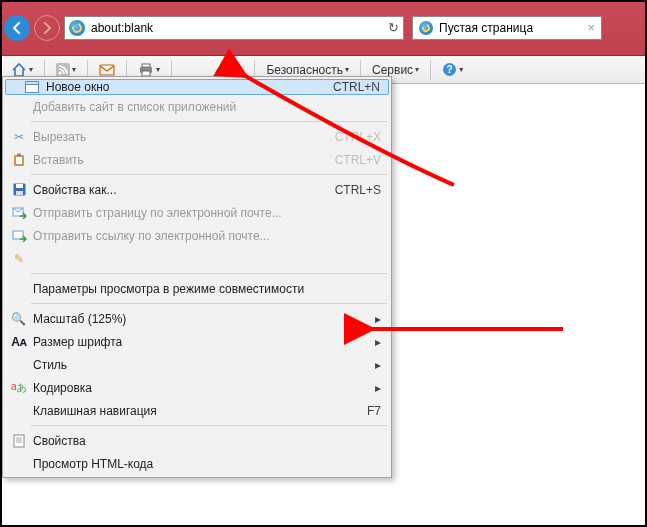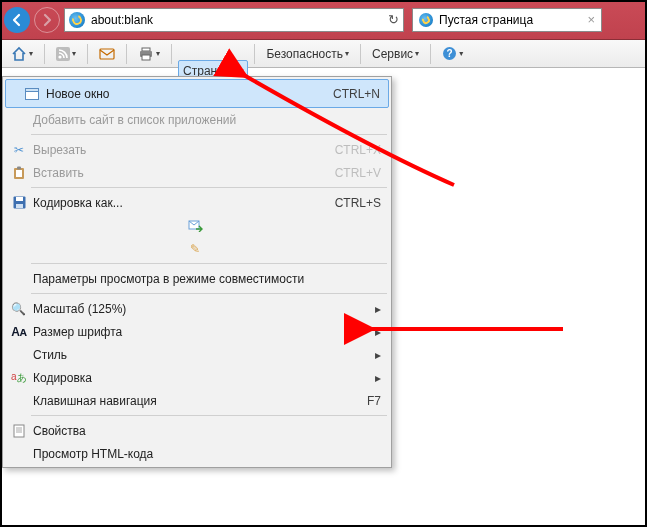--- a/index.html
+++ b/index.html
@@ -1,39 +1,39 @@
 <!DOCTYPE html>
 <html><head>
 <meta charset="utf-8">
 <style>
   * { box-sizing: border-box; margin: 0; padding: 0; }
   body { font-family: "Segoe UI", Tahoma, sans-serif; font-size: 12px; background: #fff; width: 647px; height: 527px; overflow: hidden; position: relative; }
-  .titlebar { background: linear-gradient(#ca4b57,#c0424e); height: 40px; display: flex; align-items: center; padding: 1px 4px; gap: 4px; border-bottom: 1px solid #8a2e37; }
+  .titlebar { background: linear-gradient(#ca4b57,#c0424e); height: 56px; display: flex; align-items: center; padding: 1px 4px; gap: 4px; border-bottom: 1px solid #8a2e37; }
   .nav-btn { width: 26px; height: 26px; border-radius: 50%; display: flex; align-items: center; justify-content: center; font-size: 14px; color: #fff; }
   .back { background: #2b8bd6; }
   .fwd  { background: transparent; border: 1px solid rgba(255,255,255,.4); color: rgba(255,255,255,.6); }
   .addr { flex: 0 0 340px; height: 24px; background: #fff; border: 1px solid #8a8a8a; display: flex; align-items: center; gap: 6px; padding: 0 4px; }
   .tabwrap { flex: 1; display: flex; align-items: flex-start; padding-left: 4px; }
   .tab { background: #fff; height: 24px; border: 1px solid #8a8a8a; display: flex; align-items: center; gap: 6px; padding: 0 6px; min-width: 190px; }
   .tab .x { margin-left: auto; color: #999; font-size: 13px; }
   .refresh { color: #555; font-size: 13px; }
   .cmdbar { height: 28px; background: linear-gradient(#f9f9f9,#ebebeb); border-bottom: 1px solid #b6b6b6; display: flex; align-items: center; padding: 0 6px; gap: 4px; }
   .cmd-item { display: flex; align-items: center; gap: 2px; padding: 3px 4px; border: 1px solid transparent; border-radius: 2px; font-size: 12px; color: #333; }
   .cmd-item .dd { font-size: 8px; color: #444; }
   .cmd-item.active { background: #cfe6fb; border-color: #6aa9e6; margin-top: 34px; }
   .sep { width: 1px; height: 20px; background: #c8c8c8; margin: 0 2px; }
   .menu { position: absolute; left: 2px; top: 76px; width: 390px; background: #f2f2f2; border: 1px solid #a0a0a0; box-shadow: 3px 3px 6px rgba(0,0,0,.25); padding: 2px; }
   .mi { display: flex; align-items: center; height: 23px; padding: 0 8px 0 4px; font-size: 12px; color: #222; position: relative; }
   .mi .ic { width: 20px; display: flex; justify-content: center; font-size: 12px; }
   .mi .lbl { flex: 1; text-align: left; padding-left: 4px; }
   .mi .sc  { width: 60px; text-align: right; color: #404040; }
   .mi .sub { font-size: 12px; color: #444; }
-  .mi.disabled { color: #9a9a9a; justify-content: center; }
+  .mi.disabled { color: #9a9a9a; }
   .mi.disabled .sc { color: #bdbdbd; }
-  .mi.hl { background: #cfe6fb; border: 1px solid #6aa9e6; border-radius: 2px; height: 29px; padding-left: 16px; }
+  .mi.hl { background: #cfe6fb; border: 1px solid #6aa9e6; border-radius: 2px; height: 16px; padding-left: 16px; }
   .msep { height: 1px; background: #d0d0d0; margin: 3px 2px 3px 26px; }
   .ie-e { width: 16px; height: 16px; display: inline-block; border-radius: 50%; background: radial-gradient(circle at 40% 40%, #6cc0f0 0%, #2a8ed4 60%, #1166a6 100%); position: relative; }
   .ie-e::after { content:""; position:absolute; inset:3px; border:2px solid #ffd24a; border-top-color:transparent; border-radius:50%; transform:rotate(-25deg); }
   .arrow { position: absolute; pointer-events: none; }
   .arrow svg { overflow: visible; }
   .home-ic svg, .rss-ic svg, .mail-ic svg, .print-ic svg, .help-ic svg { display:block; }
   .page { position:absolute; left:0; top:76px; right:0; bottom:0; background:#fff; z-index:-1; }
   .border { position:absolute; inset:0; border:2px solid #000; pointer-events:none; }
 </style>
 </head>
@@ -167,31 +167,41 @@
   </div>
   <div class="msep"></div>
   <div class="mi">
     <span class="ic">
         <svg width="13" height="13" viewBox="0 0 13 13">
           <rect x="0.5" y="0.5" width="12" height="12" rx="1" fill="#3d6fb0"></rect>
           <rect x="3" y="1" width="7" height="4" fill="#fff"></rect>
           <rect x="3" y="8" width="7" height="4" fill="#cfe0f3"></rect>
         </svg>
       </span>
-    <span class="lbl">Кодировка как...</span>
+    <span class="lbl">Свойства как...</span>
     <span class="sc">CTRL+S</span>
   </div>
   <div class="mi disabled">
     <span class="ic">
         <svg width="15" height="12" viewBox="0 0 15 12">
           <rect x="1" y="1" width="10" height="8" fill="#fff" stroke="#6aa0d8"></rect>
           <path d="M1 1 L6 5 L11 1" stroke="#6aa0d8" fill="none"></path>
           <path d="M8 9 L14 9 M11 6 L14 9 L11 12" stroke="#3a9a3a" fill="none" stroke-width="1.4"></path>
         </svg>
       </span>
+    <span class="lbl">Отправить страницу по электронной почте...</span>
+  </div>
+  <div class="mi disabled">
+    <span class="ic">
+        <svg width="15" height="12" viewBox="0 0 15 12">
+          <rect x="1" y="1" width="10" height="8" fill="#fff" stroke="#6aa0d8"></rect>
+          <path d="M8 9 L14 9 M11 6 L14 9 L11 12" stroke="#3a9a3a" fill="none" stroke-width="1.4"></path>
+        </svg>
+      </span>
+    <span class="lbl">Отправить ссылку по электронной почте...</span>
   </div>
   <div class="mi disabled">
     <span class="ic" style="color:#d8a24a">✎</span>
   </div>
   <div class="msep"></div>
   <div class="mi">
     <span class="ic"></span>
     <span class="lbl">Параметры просмотра в режиме совместимости</span>
   </div>
   <div class="msep"></div>

